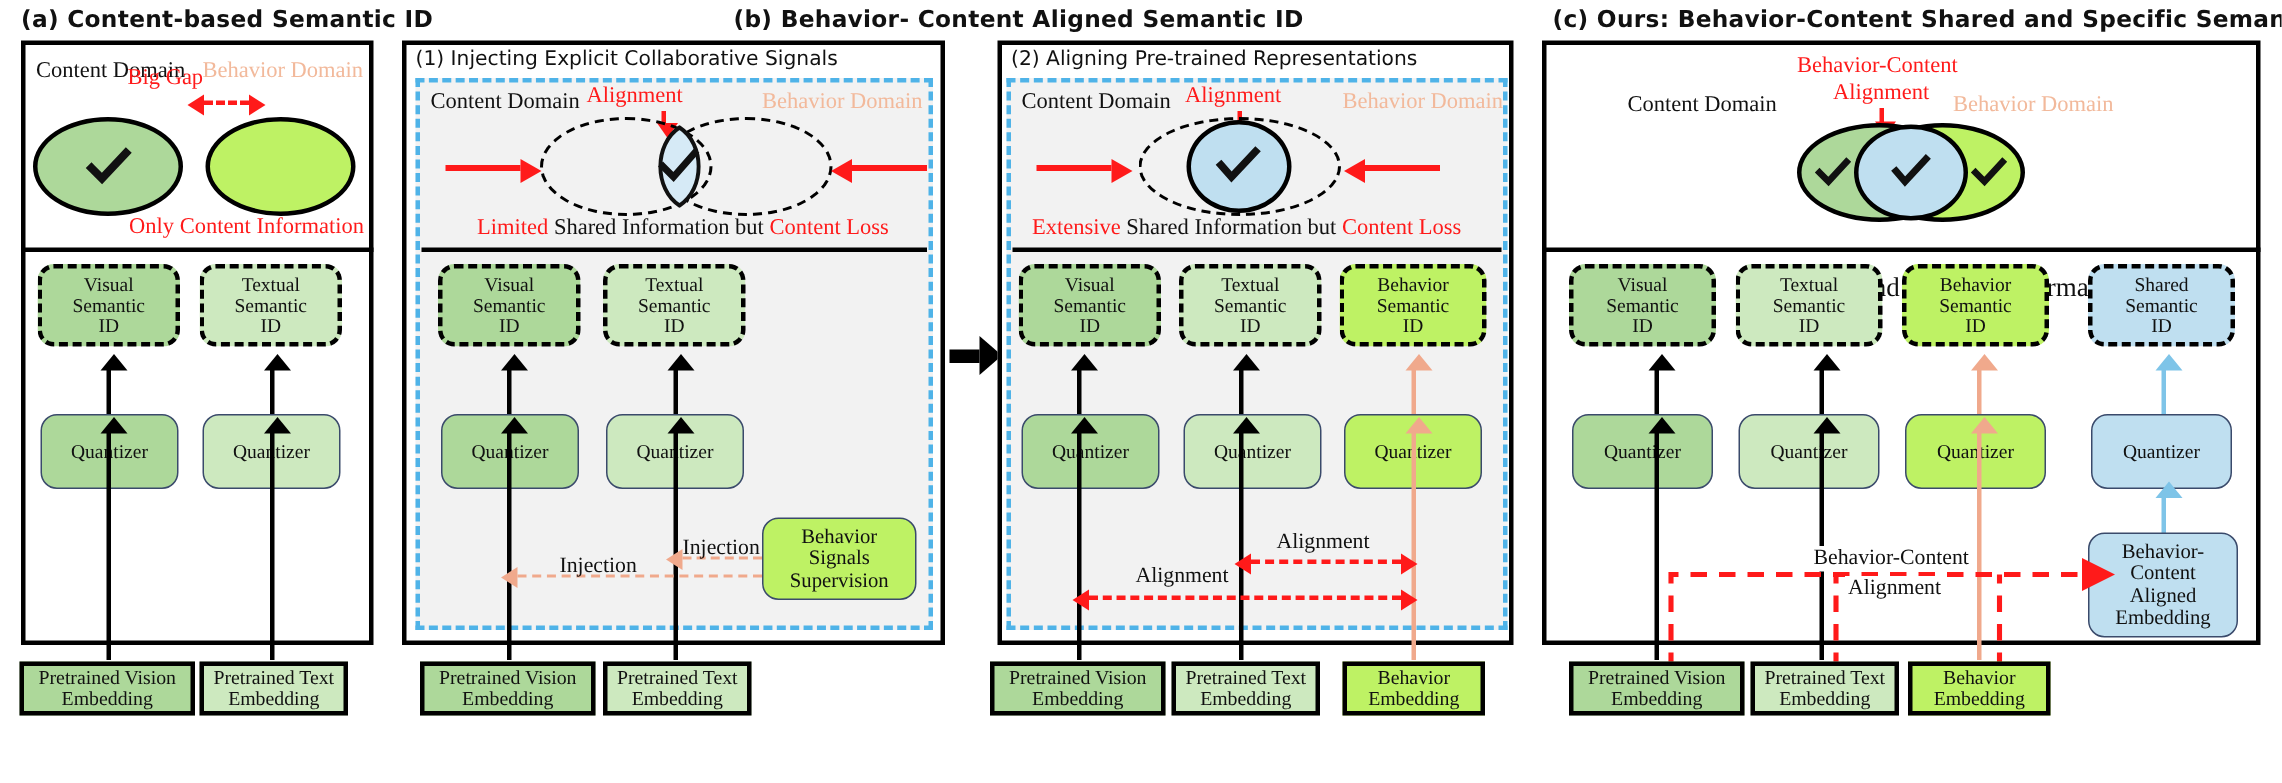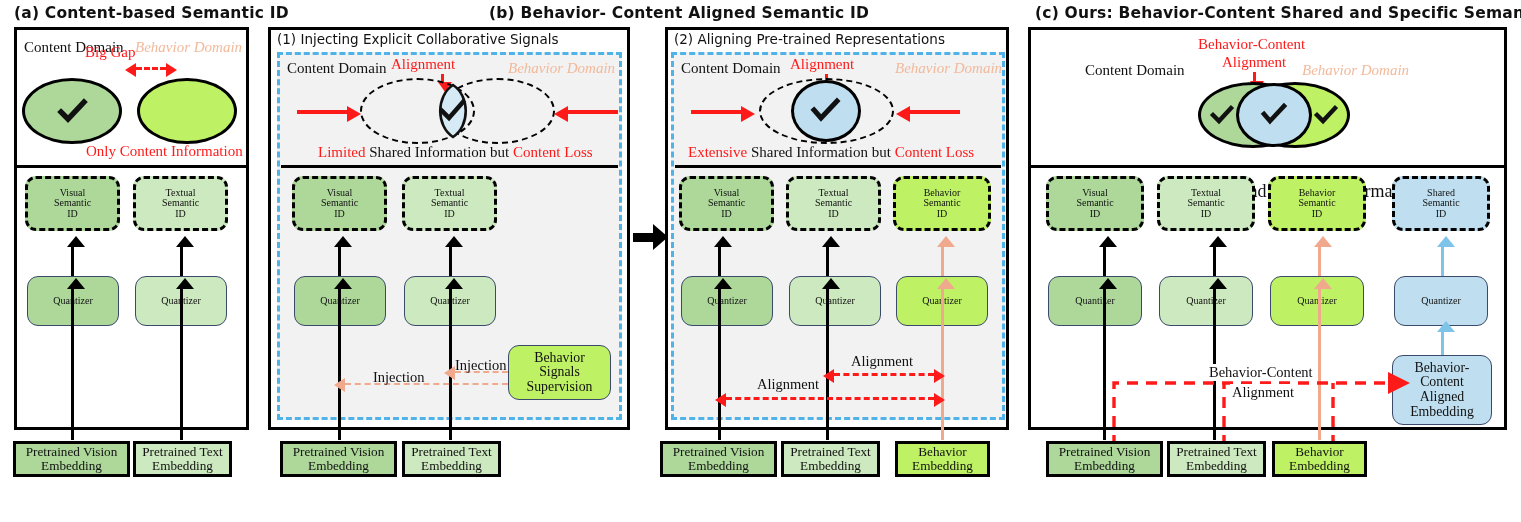--- a/index.html
+++ b/index.html
@@ -11,28 +11,28 @@
            letter-spacing:.2px;color:#111;white-space:nowrap;}
   
   .panel{position:absolute;border:3.5px solid #000;background:#fff;box-sizing:border-box;}
   .hdivider{position:absolute;height:0;border-top:3.5px solid #000;}
   
   .bluedash{position:absolute;border:3.5px dashed #4FB3E8;box-sizing:border-box;background:#f2f2f2;}
   .subcaption{font-family:"DejaVu Sans", sans-serif;font-size:13.5px;color:#111;white-space:nowrap;}
   
   .t{position:absolute;white-space:nowrap;font-family:"Liberation Serif", serif;}
   .dom-content{font-size:15px;color:#111;}
-  .dom-behavior{font-size:15px;color:#F2B99B;font-style:italic;}
+  .dom-behavior{font-size:15px;color:#F2B99B;}
   .red{color:#FF1A1A;text-align:center;}
   .blk{color:#111;}
   .lbl-red{font-size:15px;color:#FF1A1A;}
   .lbl-blk{font-size:15px;color:#111;}
   
   .nodebox{position:absolute;box-sizing:border-box;display:flex;align-items:center;
-           justify-content:center;text-align:center;line-height:1.06;font-size:10px;
+           justify-content:center;text-align:center;line-height:1.06;font-size:13px;
            color:#111;}
   .sid{border:3.2px dashed #000;border-radius:11px;}
   .quant{border:1.9px solid #3a4a6b;border-radius:11px;}
   .embed{border:3.2px solid #000;border-radius:0;font-size:13.2px;line-height:1.06;}
   .rnd{border:1.9px solid #3a4a6b;border-radius:11px;}
   .g1{background:#ADD89A;}  
   .g2{background:#CDE9BF;}  
   .pc{background:#bef264;}  
   .bl{background:#BFDFF0;}  
   

